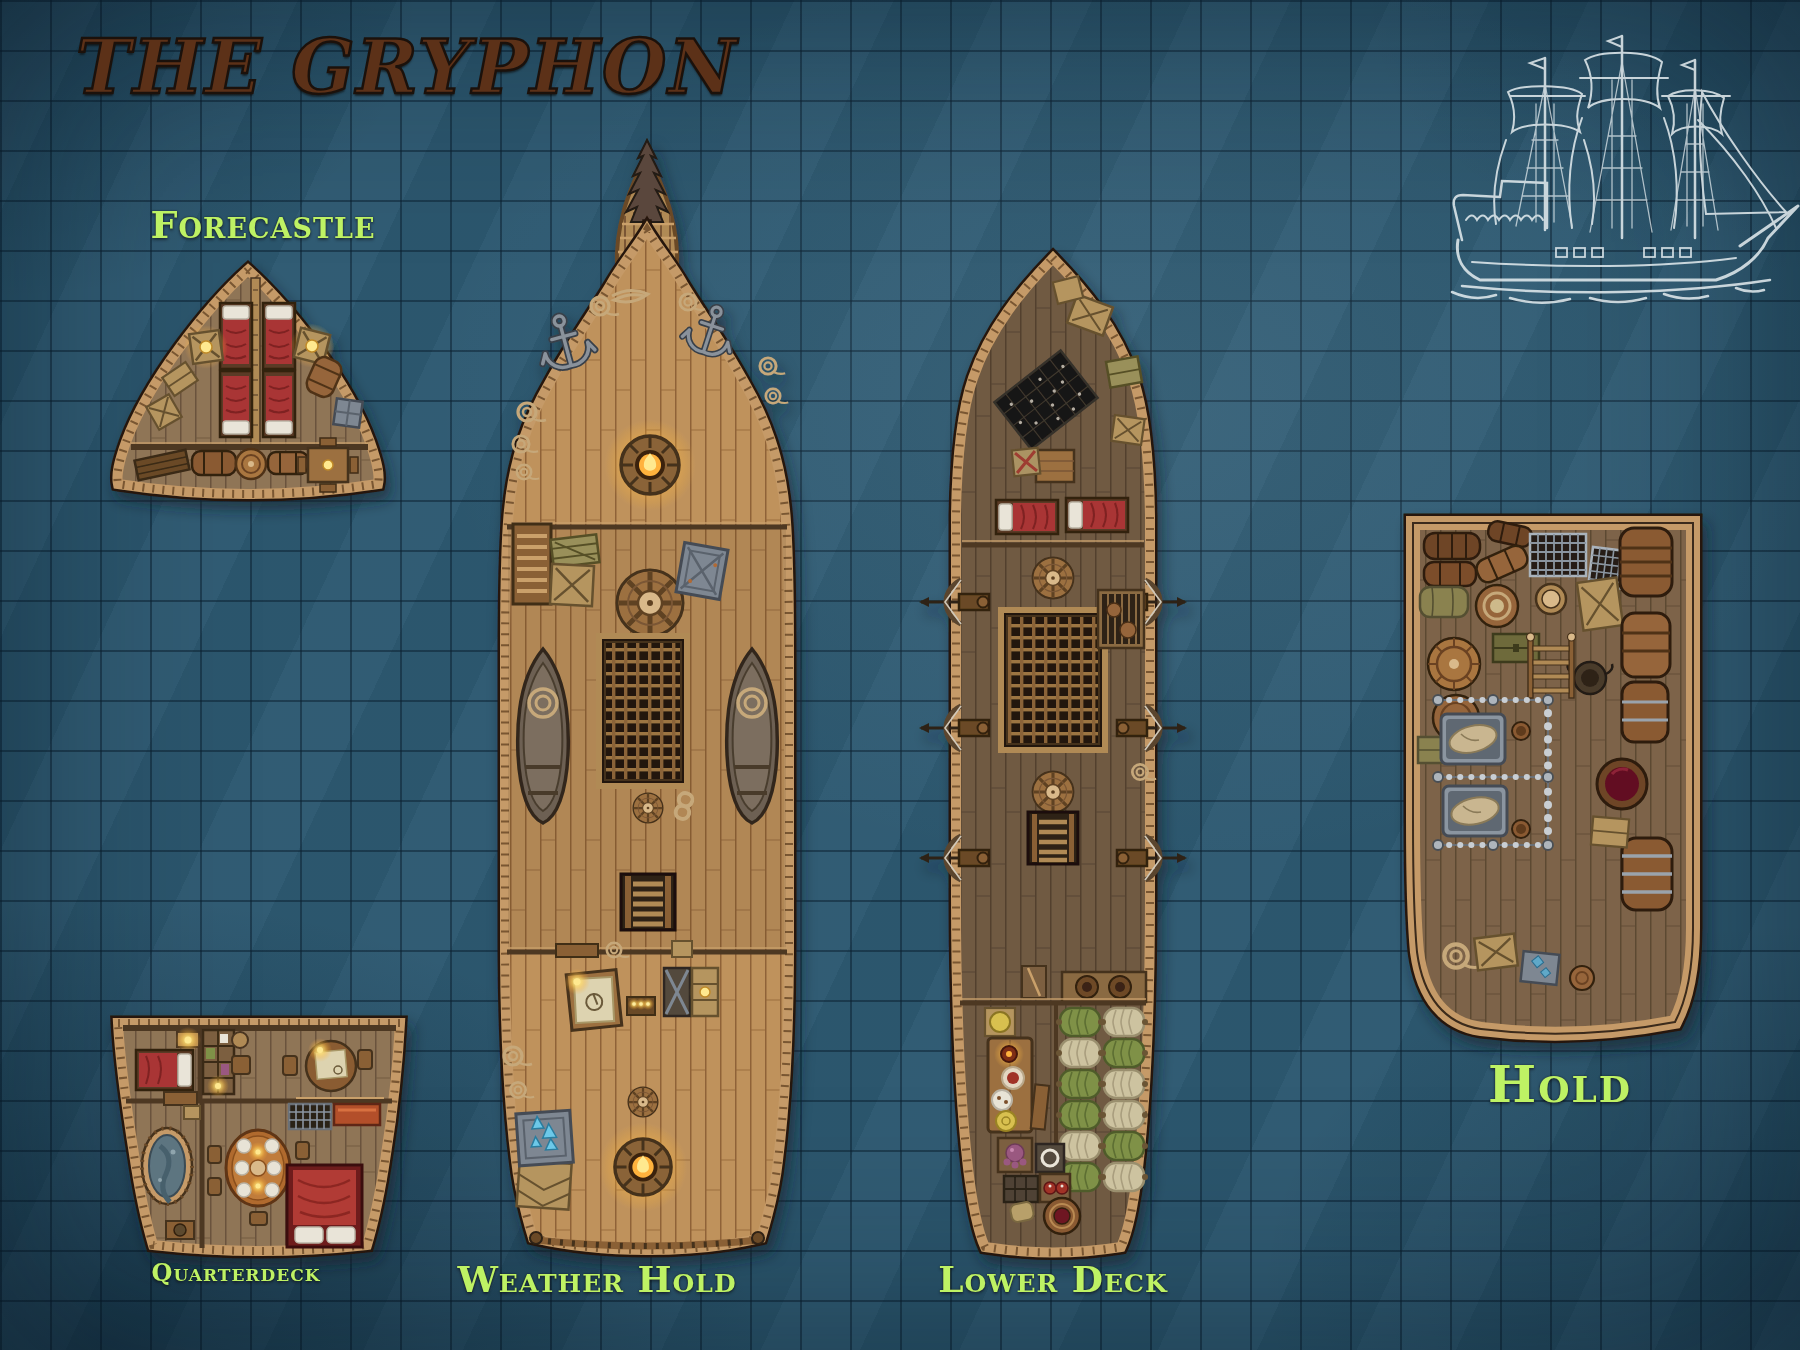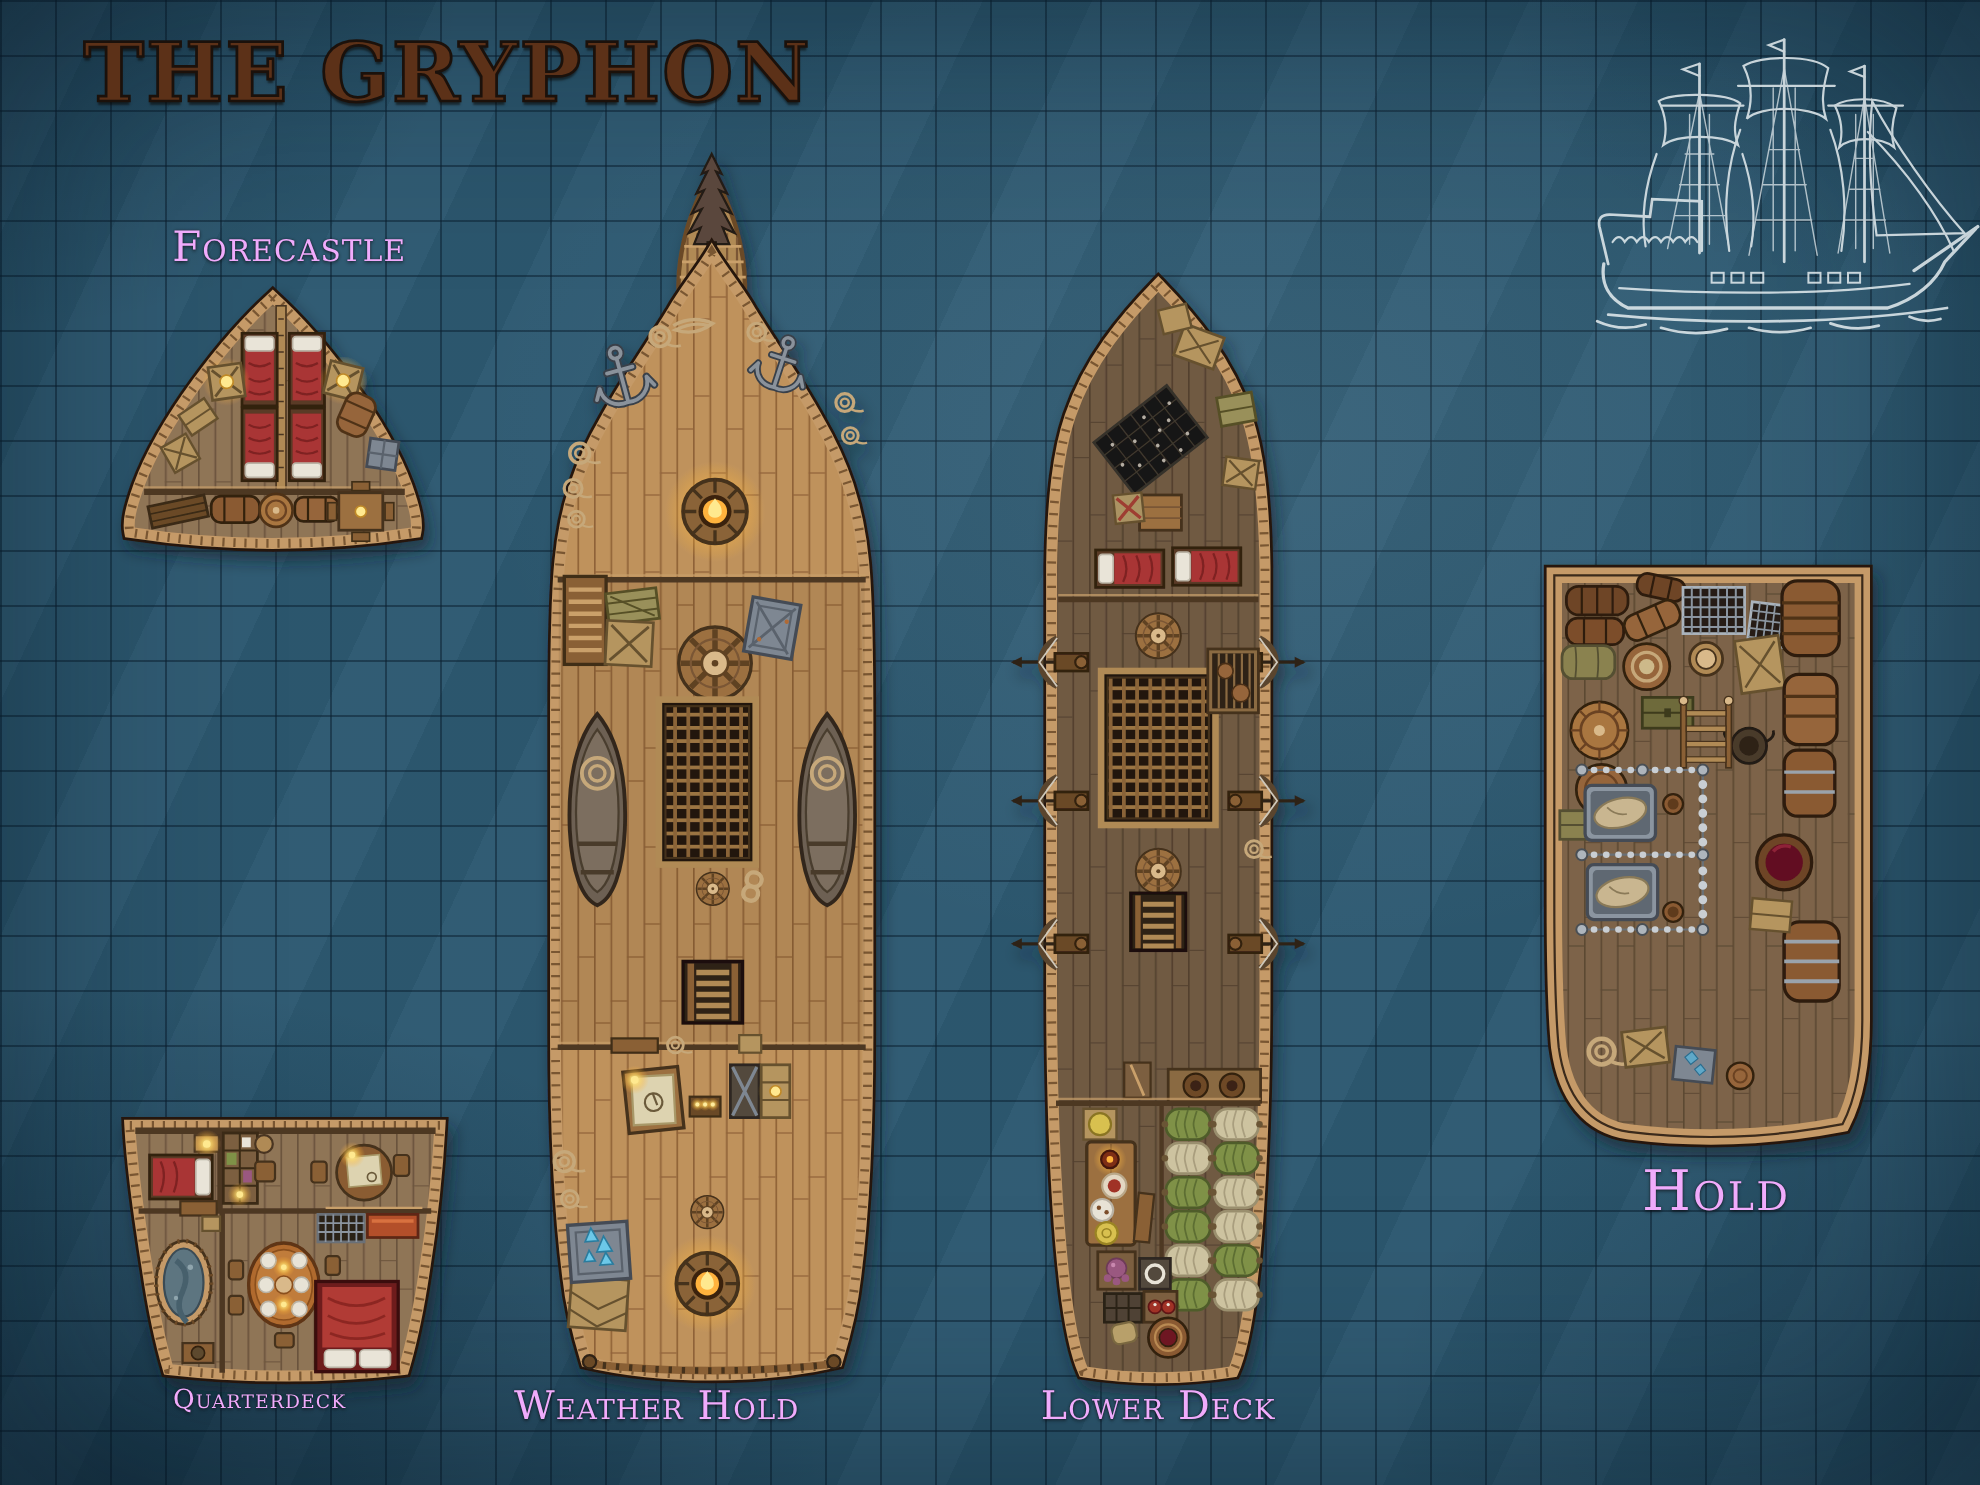--- a/index.html
+++ b/index.html
@@ -12,23 +12,23 @@
       radial-gradient(900px 600px at 100% 95%, rgba(2,16,28,0.30), rgba(2,16,28,0) 60%),
       radial-gradient(700px 500px at 0% 0%, rgba(2,16,28,0.28), rgba(2,16,28,0) 60%),
       radial-gradient(800px 500px at 100% 0%, rgba(2,16,28,0.20), rgba(2,16,28,0) 55%),
       repeating-linear-gradient(to right, rgba(10,30,46,0.5) 0 2px, rgba(10,30,46,0) 2px 50px),
       repeating-linear-gradient(to bottom, rgba(10,30,46,0.5) 0 2px, rgba(10,30,46,0) 2px 50px),
       repeating-linear-gradient(115deg, rgba(255,255,255,0.02) 0 90px, rgba(0,0,0,0.035) 90px 180px);
     box-shadow: inset 0 0 220px rgba(3,18,30,0.5);}
   svg.map{position:absolute;left:0;top:0;}
   .page-title{position:absolute;left:76px;top:24px;font-size:74px;font-weight:bold;
     letter-spacing:2px;color:#5c3118;-webkit-text-stroke:2.5px #1b110b;
-    text-shadow:0 3px 2px rgba(10,5,2,0.55);white-space:nowrap;}
-  .deck-label{position:absolute;transform:translateX(-50%);font-weight:normal;
-    font-variant:small-caps;color:#f0abfc;white-space:nowrap;letter-spacing:1px;
+    text-shadow:0 3px 2px rgba(10,5,2,0.55);white-space:nowrap;font-style:italic;}
+  .deck-label{position:absolute;transform:translateX(-50%);font-weight:bold;
+    font-variant:small-caps;color:#bef264;white-space:nowrap;letter-spacing:1px;
     text-shadow:0 2px 3px rgba(10,6,8,0.45),0 0 2px rgba(20,8,10,0.6);}
   #lbl-forecastle{left:263px;top:202px;font-size:38px;}
   #lbl-quarterdeck{left:236px;top:1258px;font-size:24px;}
   #lbl-weather{left:597px;top:1258px;font-size:36px;}
   #lbl-lower{left:1053px;top:1258px;font-size:36px;text-align:center;}
   #lbl-hold{left:1560px;top:1054px;font-size:51px;letter-spacing:2px;}
 </style>
 </head>
 <body>
 

